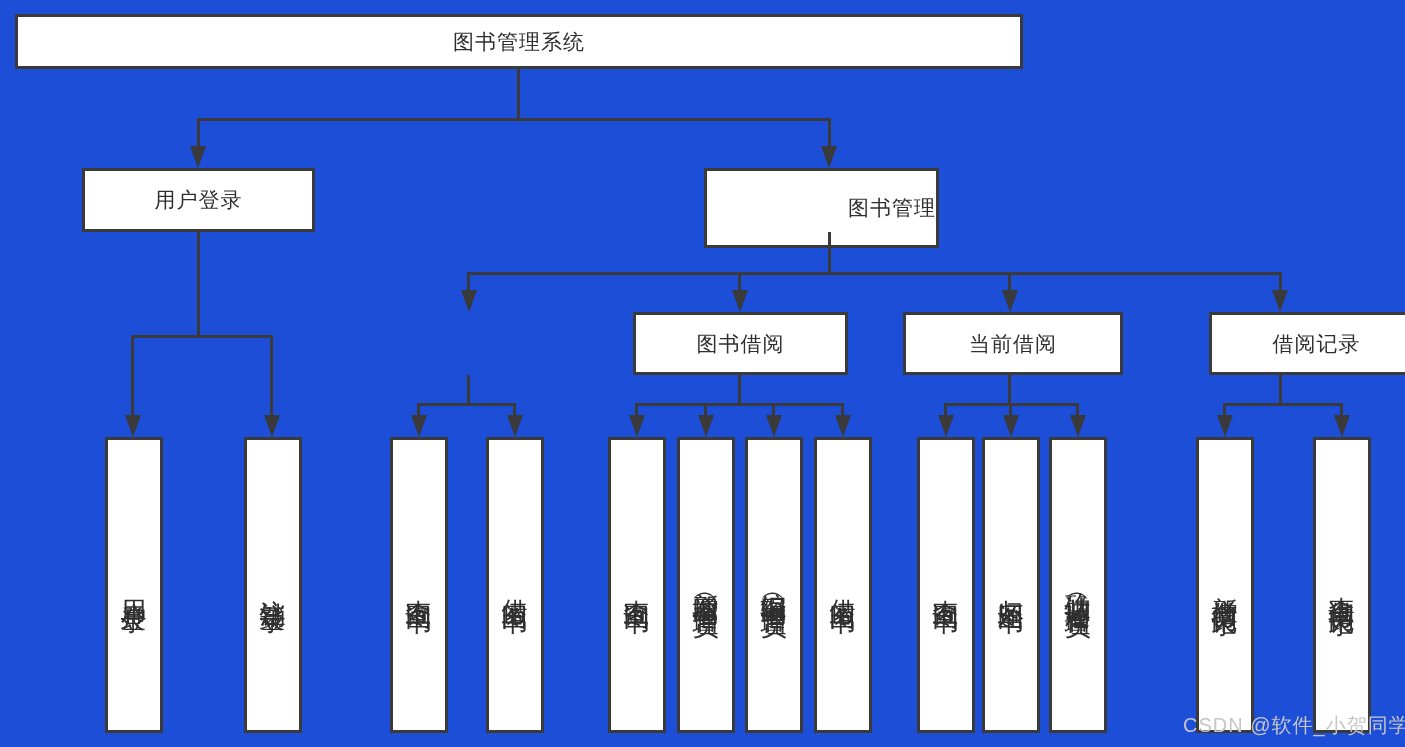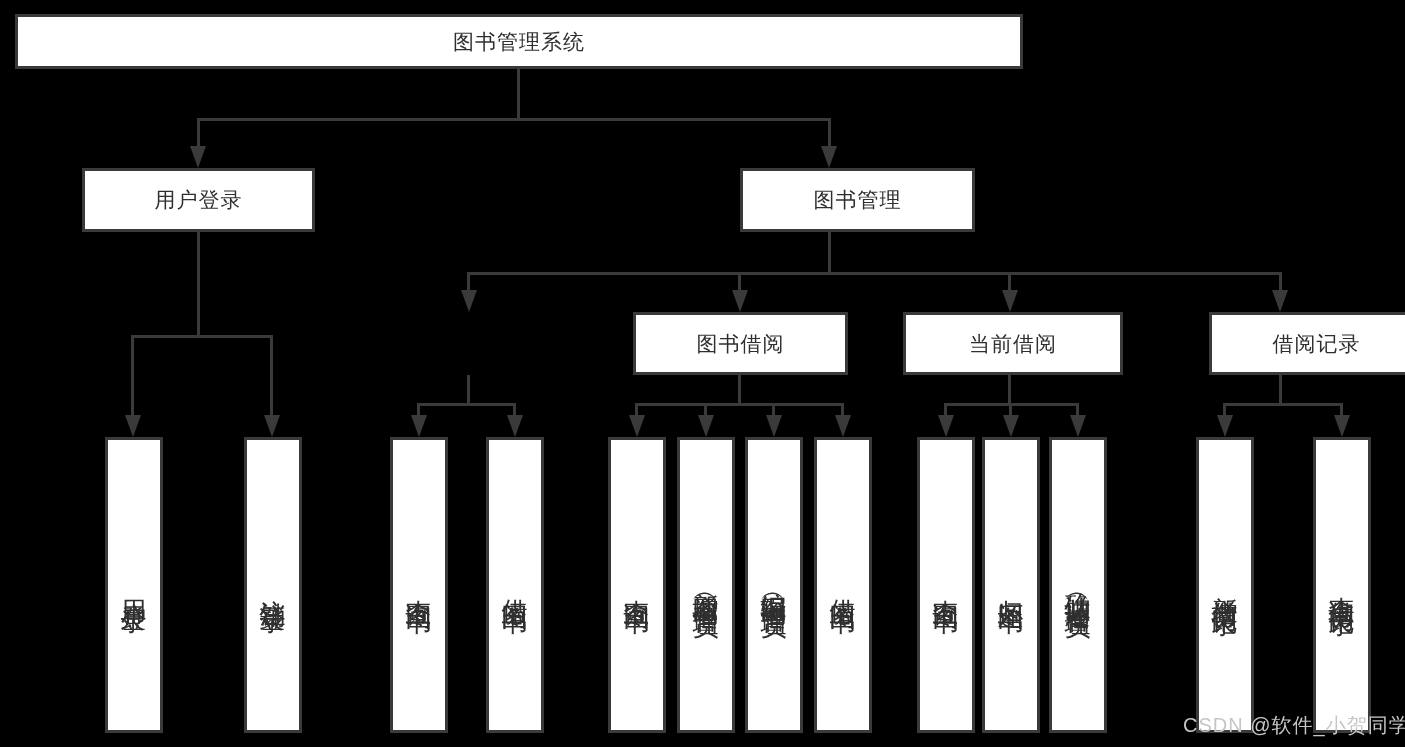--- a/index.html
+++ b/index.html
@@ -1,19 +1,19 @@
 <!DOCTYPE html>
 <html><head>
 <meta charset="utf-8">
 <style>
   html,body{margin:0;padding:0;background:#fff;}
   #canvas{
     position:relative;
     width:1405px;height:747px;
-    background:#000000;
+    background:#1d4ed8;
     font-family:"Liberation Sans","DejaVu Sans",sans-serif;
     overflow:hidden;
   }
   
   .hbox{
     position:absolute;
     box-sizing:border-box;
     border:3px solid #3a3a3a;
     background:#ffffff;
     display:flex;align-items:center;justify-content:center;
@@ -64,21 +64,21 @@
   <div class="vl" style="left:517px;top:69px;height:49px;"></div>
   <div class="hl" style="left:197px;top:118px;width:634px;"></div>
   <div class="vl" style="left:197px;top:118px;height:30px;"></div>
   <div class="ah" style="left:190px;top:146px;"></div>
   <div class="vl" style="left:828px;top:118px;height:30px;"></div>
   <div class="ah" style="left:821px;top:146px;"></div>
 
   <div class="hbox" style="left:82px;top:168px;width:233px;height:64px;">
     <span class="lbl">用户登录</span>
   </div>
-  <div class="hbox" style="left:740px;top:168px;width:235px;height:64px;">
+  <div class="hbox" style="left:704px;top:168px;width:235px;height:80px;justify-content:flex-end;">
     <span class="lbl">图书管理</span>
   </div>
 
   <div class="vl" style="left:197px;top:232px;height:103px;"></div>
   <div class="hl" style="left:131px;top:335px;width:142px;"></div>
   <div class="vl" style="left:131px;top:335px;height:82px;"></div>
   <div class="ah" style="left:125px;top:415px;"></div>
   <div class="vl" style="left:270px;top:335px;height:82px;"></div>
   <div class="ah" style="left:264px;top:415px;"></div>
 

